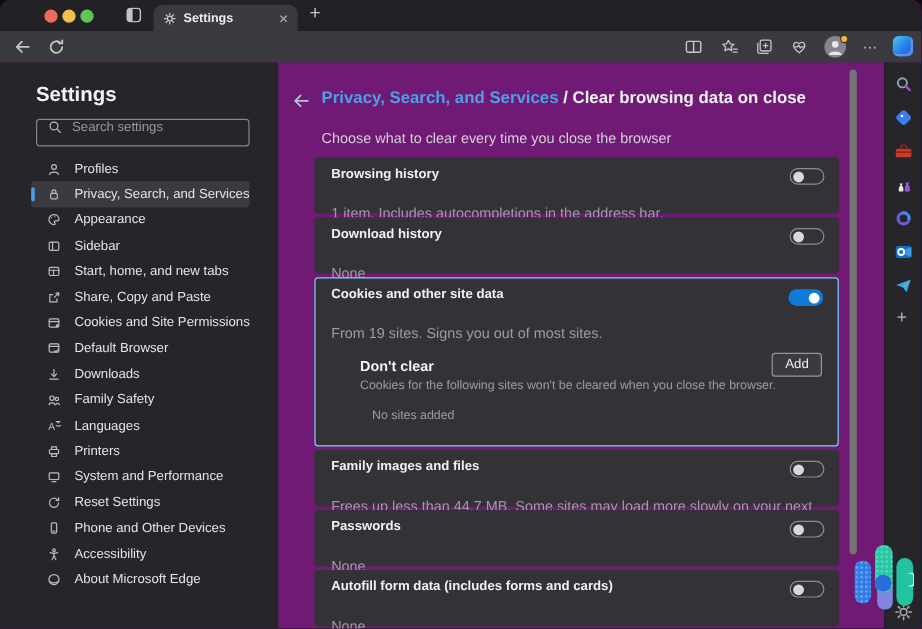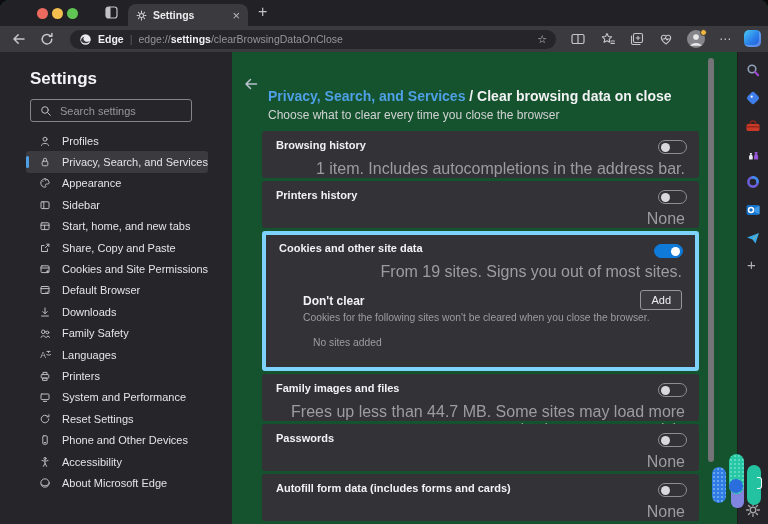--- a/index.html
+++ b/index.html
@@ -1,18 +1,18 @@
 <!DOCTYPE html>
 <html><head>
 <meta charset="utf-8">
 <style>
   * { margin:0; padding:0; box-sizing:border-box; }
   html,body { background:#0c0c0e; }
   body { font-family:"Liberation Sans","DejaVu Sans",sans-serif; }
-  #window { position:relative; width:768px; height:524px; background:#14532d; overflow:hidden; border-radius:9px 9px 0 0; }
+  #window { position:relative; width:768px; height:524px; background:#701a75; overflow:hidden; border-radius:9px 9px 0 0; }
 
   
   .tabstrip { position:absolute; top:0; left:0; right:0; height:26px; background:#222226; }
   .tlight { position:absolute; top:7.5px; width:11px; height:11px; border-radius:50%; }
   .tab { position:absolute; left:128px; top:4px; width:120px; height:22px; background:#3b3b3f; border-radius:8px 8px 0 0; display:flex; align-items:center; gap:6px; padding:0 8px; }
   .tab-label { flex:1; color:#ececee; font-size:10.5px; font-weight:700; white-space:nowrap; overflow:hidden; }
   .tab-close { color:#b9b9bd; font-size:13px; line-height:1; cursor:default; }
   .newtab { position:absolute; left:258px; top:3px; color:#c3c3c7; font-size:16px; }
   .ws-icon { position:absolute; left:105px; top:6px; }
 
@@ -26,40 +26,40 @@
   .url .host { color:#f0f0f2; font-weight:700; }
   .url-star { color:#c3c3c7; font-size:11px; margin-left:auto; }
   .avatar { position:absolute; top:4px; width:18px; height:18px; border-radius:50%; background:#85858b; overflow:hidden; }
   .avatar-badge { position:absolute; top:3px; width:7px; height:7px; border-radius:50%; background:#efb73d; border:1px solid #3b3b3f; }
   .dots { position:absolute; top:6px; color:#c3c3c7; font-size:12px; letter-spacing:1px; }
   .copilot { position:absolute; top:4px; width:17px; height:17px; border-radius:5px; background:linear-gradient(135deg,#49c8f2 0%,#2a7de8 55%,#1f55d8 100%); box-shadow:inset -2px -2px 0 rgba(255,255,255,.25); }
 
   
   .sidebar { position:absolute; top:52px; left:0; width:232px; bottom:0; background:#26262a; }
   .sb-title { position:absolute; left:30px; top:17px; font-size:17px; font-weight:700; color:#f4f4f6; }
-  .search-box { position:absolute; left:30px; top:47px; width:162px; height:23px; border:1px solid #84848a; border-radius:3px; display:flex; align-items:center; gap:8px; padding:0 9px; }
+  .search-box { position:absolute; left:30px; top:47px; width:178px; height:23px; border:1px solid #84848a; border-radius:3px; display:flex; align-items:flex-start; gap:8px; padding:0 9px; }
   .search-box input { background:transparent; border:0; outline:0; color:#c9c9cd; font-size:11px; width:120px; font-family:inherit; }
   .search-box input::placeholder { color:#98989c; }
   .nav { position:absolute; left:26px; top:78px; width:182px; }
   .nav-item { position:relative; height:21.4px; display:flex; align-items:center; gap:11px; padding-left:13px; font-size:11px; color:#e4e4e6; border-radius:3px; white-space:nowrap; }
   .nav-item.sel { background:#3a3a3f; }
   .nav-item.sel::before { content:''; position:absolute; left:0; top:5px; bottom:5px; width:3px; border-radius:2px; background:#4f9fe6; }
   .nicon { width:12px; height:12px; stroke:#bdbdc1; fill:none; stroke-width:1; stroke-linecap:round; stroke-linejoin:round; flex:0 0 auto; }
 
   
   .main { position:absolute; top:52px; left:232px; right:58px; bottom:0; }
   .m-back { position:absolute; left:11px; top:24px; width:16px; height:16px; stroke:#b9c3cd; fill:none; stroke-width:1.5; stroke-linecap:round; stroke-linejoin:round; }
-  .crumbs { position:absolute; left:36px; top:36px; font-size:14px; font-weight:700; color:#f2f2f4; white-space:nowrap; }
+  .crumbs { position:absolute; left:36px; top:21px; font-size:14px; font-weight:700; color:#f2f2f4; white-space:nowrap; }
   .crumbs .parent { color:#4f9fe6; }
   .m-sub { position:absolute; left:36px; top:56px; font-size:12px; color:#d2d2d5; }
   .rows { position:absolute; left:30px; top:79px; width:437px; }
   .card { position:relative; background:#323237; border-radius:3px; height:47px; margin-bottom:3px; padding:8px 14px; }
-  .card.hl { height:auto; min-height:110px; border:4px solid #7dd3fc; padding:7px 13px; }
+  .card.hl { height:auto; min-height:110px; border:1px solid #7dd3fc; padding:7px 13px; }
   .card-title { font-size:11px; font-weight:700; color:#f2f2f4; }
-  .card-sub { margin-top:9px; font-size:16px; color:#9d9da1;text-align:right; }
+  .card-sub { margin-top:20px; font-size:12px; color:#9d9da1; }
   .toggle { position:absolute; right:12px; top:9px; width:29px; height:14px; border:1px solid #8e8e92; border-radius:8px; }
   .toggle .knob { position:absolute; left:2px; top:1.5px; width:9px; height:9px; border-radius:50%; background:#d9d9db; }
   .toggle.on { background:#0f7ad8; border-color:#0f7ad8; }
   .toggle.on .knob { left:auto; right:2px; background:#ffffff; }
   .subsection { position:relative; margin:13px 0 10px 24px; }
   .sub-title { font-size:12px; font-weight:700; color:#f2f2f4; }
   .add-btn { position:absolute; right:0; top:-4px; background:#3a3a3f; border:1px solid #97979b; border-radius:3px; color:#f0f0f2; font-size:11px; padding:3px 10px; font-family:inherit; }
   .sub-desc { margin-top:4px; font-size:10.3px; color:#9d9da1; }
   .sub-empty { margin:14px 0 12px 10px; font-size:10.3px; color:#9d9da1; }
 
@@ -104,30 +104,20 @@
   </div>
 
   <div class="toolbar">
     <svg class="tb-btn" style="left:11px" viewBox="0 0 16 16" fill="none" stroke="#c6c6ca" stroke-width="1.5" stroke-linecap="round" stroke-linejoin="round">
       <path d="M13 8H3.5M7.2 3.8 3 8l4.2 4.2"></path>
     </svg>
     <svg class="tb-btn" style="left:39px" viewBox="0 0 16 16" fill="none" stroke="#c6c6ca" stroke-width="1.5" stroke-linecap="round" stroke-linejoin="round">
       <path d="M12.8 8.2a4.8 4.8 0 1 1-1.3-3.3"></path>
         <path d="M12.9 2.6v2.6h-2.6"></path>
     </svg>
-    <div class="urlbar">
-      <svg width="13" height="13" viewBox="0 0 14 14">
-        <circle cx="7" cy="7" r="5.6" fill="#ececf0"></circle>
-        <path d="M2 8.4c1.9 3.5 7.8 3.7 9.8.3-1.5 1.1-5 1.1-6.4-.9-.9-1.3-.7-2.9.5-3.9-2.1.5-3.7 2.2-3.9 4.5z" fill="#3b3b3f"></path>
-      </svg>
-      <span class="brand">Edge</span>
-      <span class="sep">|</span>
-      <span class="url"><span>edge://</span><span class="host">settings</span><span>/clearBrowsingDataOnClose</span></span>
-      <span class="url-star">☆</span>
-    </div>
     <svg class="tb-btn" style="left:570px" viewBox="0 0 16 16" fill="none" stroke="#c6c6ca" stroke-width="1.2">
       <rect x="2" y="3.5" width="12" height="9" rx="1.5"></rect>
         <line x1="8" y1="3.5" x2="8" y2="12.5"></line>
     </svg>
     <svg class="tb-btn" style="left:600px" viewBox="0 0 16 16" fill="none" stroke="#c6c6ca" stroke-width="1.1" stroke-linejoin="round">
       <path d="M7 2.6l1.4 2.9 3.2.4-2.4 2.2.6 3.2L7 9.7l-2.9 1.6.6-3.2L2.3 5.9l3.2-.4z"></path>
       <path d="M11 10h3.4M11 12.4h3.4" stroke-linecap="round"></path>
     </svg>
     <svg class="tb-btn" style="left:629px" viewBox="0 0 16 16" fill="none" stroke="#c6c6ca" stroke-width="1.1" stroke-linecap="round" stroke-linejoin="round">
       <rect x="4.5" y="2.5" width="9" height="9" rx="1.5"></rect>
@@ -304,21 +294,21 @@
     <div class="rows" id="rows">
         <div class="card">
       <div class="card-title">Browsing history</div>
       <div class="card-sub">1 item. Includes autocompletions in the address bar.</div>
       <div class="toggle" role="switch">
             <div class="knob"></div>
           </div>
 
     </div>
         <div class="card">
-      <div class="card-title">Printers history</div>
+      <div class="card-title">Download history</div>
       <div class="card-sub">None</div>
       <div class="toggle" role="switch">
             <div class="knob"></div>
           </div>
 
     </div>
         <div class="card hl">
       <div class="card-title">Cookies and other site data</div>
       <div class="card-sub">From 19 sites. Signs you out of most sites.</div>
       <div class="toggle on" role="switch">

